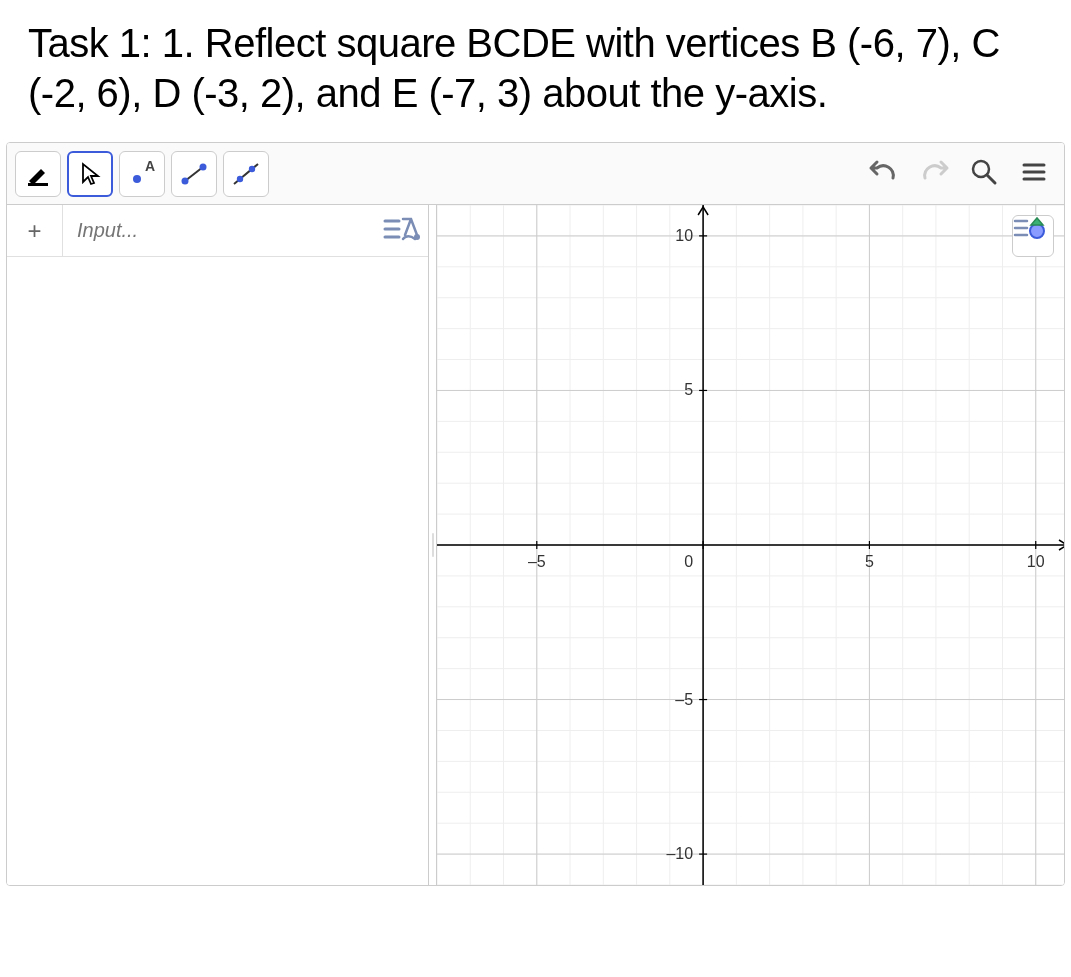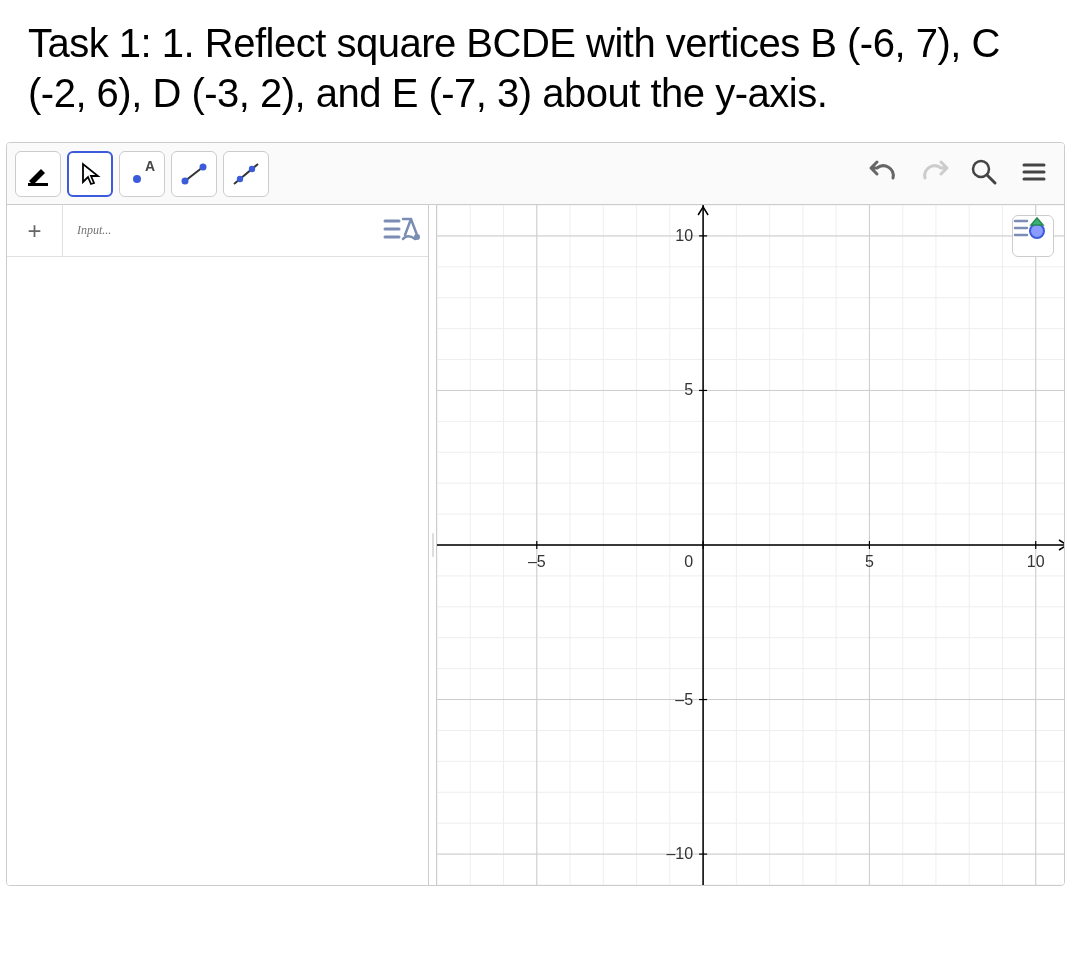--- a/index.html
+++ b/index.html
@@ -89,22 +89,22 @@
     font-size: 24px;
     border-right: 1px solid #e0e0e0;
     cursor: pointer;
     font-weight: 300;
   }
   .input-box {
     flex: 1;
     border: none;
     outline: none;
     padding: 0 14px;
-    font-size: 12px;
-    font-family: Liberation Serif, serif;
+    font-size: 20px;
+    font-family: Liberation Sans, sans-serif;
     font-style: italic;
     color: #888;
     background: #fff;
   }
   .keyboard-toggle {
     width: 54px;
     display:flex;
     align-items:center;
     justify-content:center;
     cursor:pointer;

